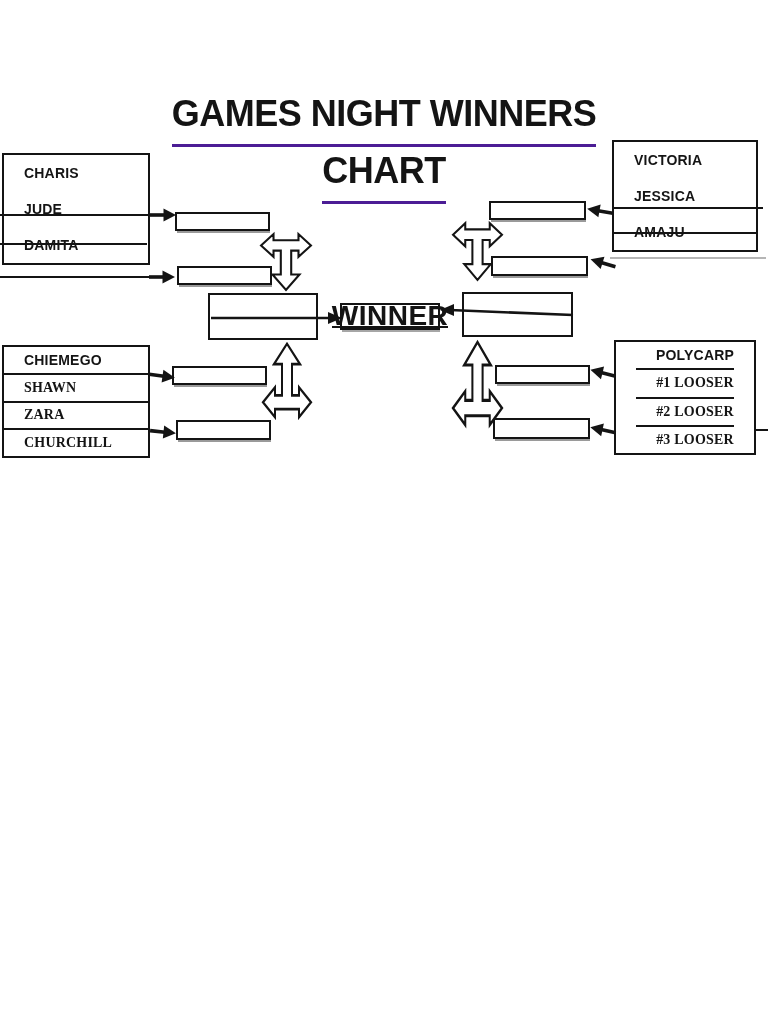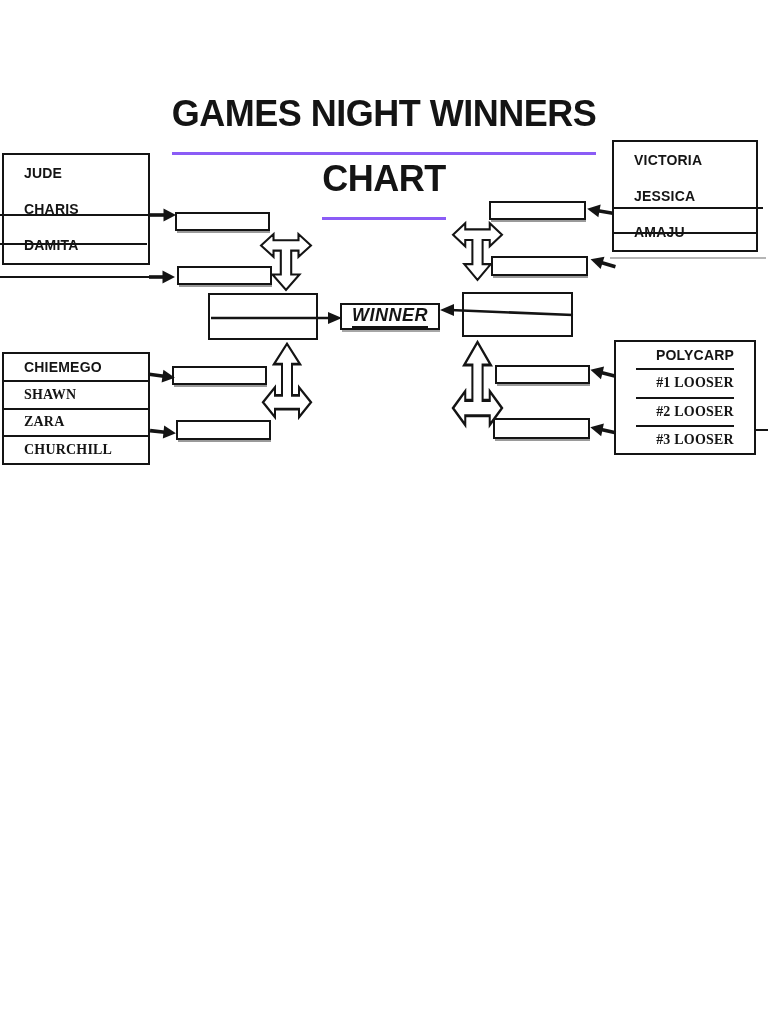--- a/index.html
+++ b/index.html
@@ -3,33 +3,33 @@
 <meta charset="utf-8">
 <style>
   html,body{margin:0;padding:0;background:#ffffff;}
   #page{
     position:relative;width:768px;height:1024px;background:#ffffff;overflow:hidden;
     font-family:"Liberation Sans","DejaVu Sans",sans-serif;color:#141414;
   }
   .abs{position:absolute;}
   
   #title{left:0;right:0;top:90px;text-align:center;font-weight:bold;font-size:36px;line-height:47px;letter-spacing:-0.5px;}
-  #title .tline{display:inline-block;border-bottom:3px solid #8b5cf6;padding-bottom:15px;}
+  #title .tline{display:inline-block;border-bottom:3px solid #4c1d95;padding-bottom:7px;}
   
   .name-box{border:2px solid #141414;background:#ffffff;box-sizing:border-box;display:flex;flex-direction:column;}
   .name-box .row{flex:1;display:flex;align-items:center;padding-left:20px;font-weight:bold;font-size:14px;letter-spacing:0.2px;white-space:nowrap;}
   .name-box.ruled .row + .row{border-top:2px solid #141414;font-family:Liberation Serif, serif;}
   
   .slot{border:2px solid #141414;background:#ffffff;box-sizing:border-box;box-shadow:1px 3px 0 -1px #9a9a9a;}
   
   .semi{border:2px solid #141414;background:#ffffff;box-sizing:border-box;}
   
   #winner-box{border:2.5px solid #141414;background:#ffffff;box-sizing:border-box;
     display:flex;align-items:center;justify-content:center;box-shadow:1px 3px 0 -1px #a6a6a6;}
-  #winner-box span{font-weight:bold;font-style:italic;font-size:18px;letter-spacing:0.5px;
+  #winner-box span{font-weight:bold;font-size:28px;letter-spacing:0.5px;
     border-bottom:2.5px solid #141414;line-height:21px;}
   
   .hline{height:2px;background:#141414;}
   .hline.gray{background:#b5b5b5;}
   
   .tw{overflow:visible;}
   .tw use{fill:#ffffff;stroke:#141414;stroke-width:4;stroke-linejoin:miter;}
   .tw.flip{transform:scaleY(-1);}
   
   .conn{overflow:visible;}
@@ -47,32 +47,32 @@
       <path id="lrd" d="M2 26 L26 4 L26 16 L74 16 L74 4 L98 26 L74 48 L74 36 L60 36 L60 82 L76 82 L50 112 L24 82 L40 82 L40 36 L26 36 L26 48 Z"></path>
     </defs>
   </svg>
 
   <div id="title" class="abs">
     <div><span class="tline">GAMES NIGHT WINNERS</span></div>
     <div><span class="tline">CHART</span></div>
   </div>
 
   <div class="name-box abs" style="left:2px;top:153px;width:148px;height:112px;">
+    <div class="row">CHARIS</div>
     <div class="row">JUDE</div>
-    <div class="row">CHARIS</div>
     <div class="row">DAMITA</div>
   </div>
 
   <div class="name-box abs" style="left:612px;top:140px;width:146px;height:112px;">
     <div class="row">VICTORIA</div>
     <div class="row">JESSICA</div>
     <div class="row">AMAJU</div>
   </div>
 
-  <div class="name-box ruled abs" style="left:2px;top:345px;width:148px;height:113px;margin-top:7px;">
+  <div class="name-box ruled abs" style="left:2px;top:345px;width:148px;height:113px;">
     <div class="row">CHIEMEGO</div>
     <div class="row">SHAWN</div>
     <div class="row">ZARA</div>
     <div class="row">CHURCHILL</div>
   </div>
 
   <div class="name-box ruled abs" style="left:614px;top:340px;width:142px;height:115px;align-items:center;">
     <div class="row">POLYCARP</div>
     <div class="row">#1 LOOSER</div>
     <div class="row">#2 LOOSER</div>

